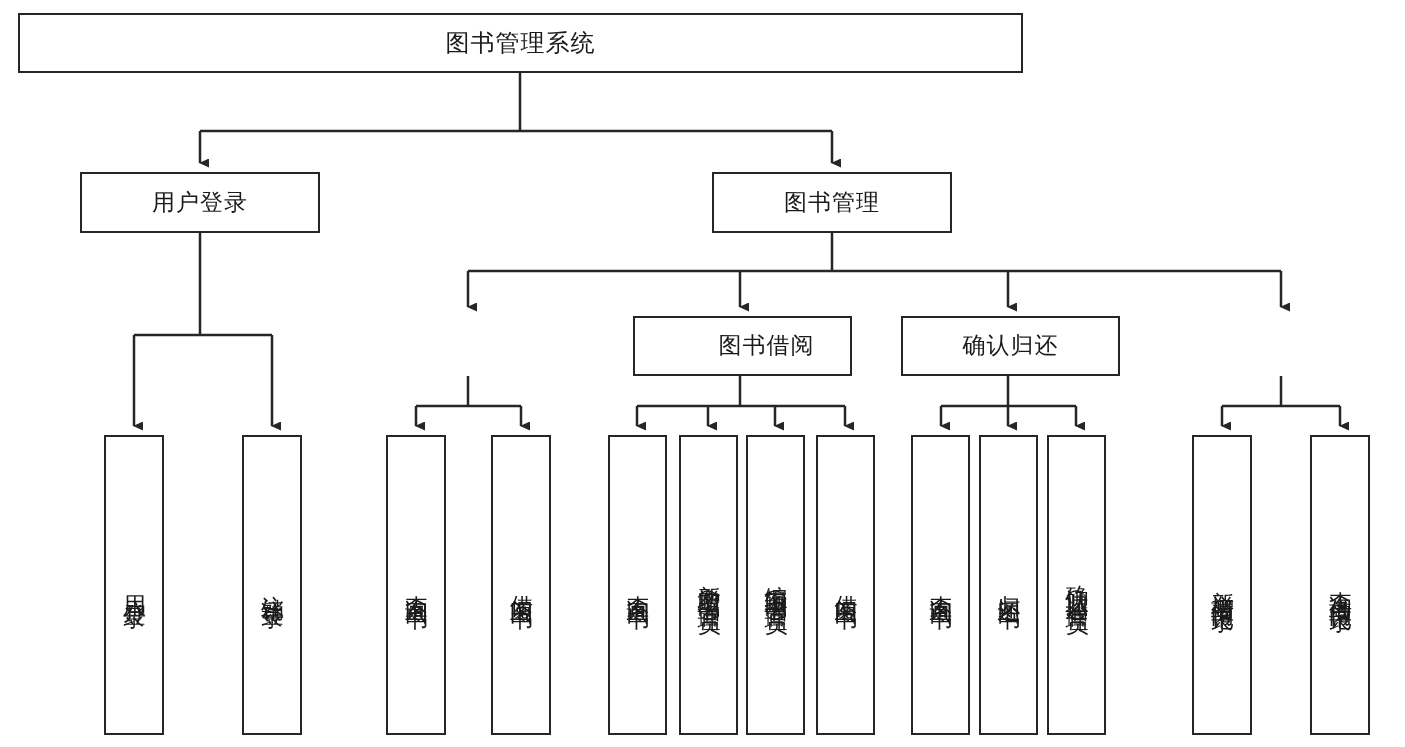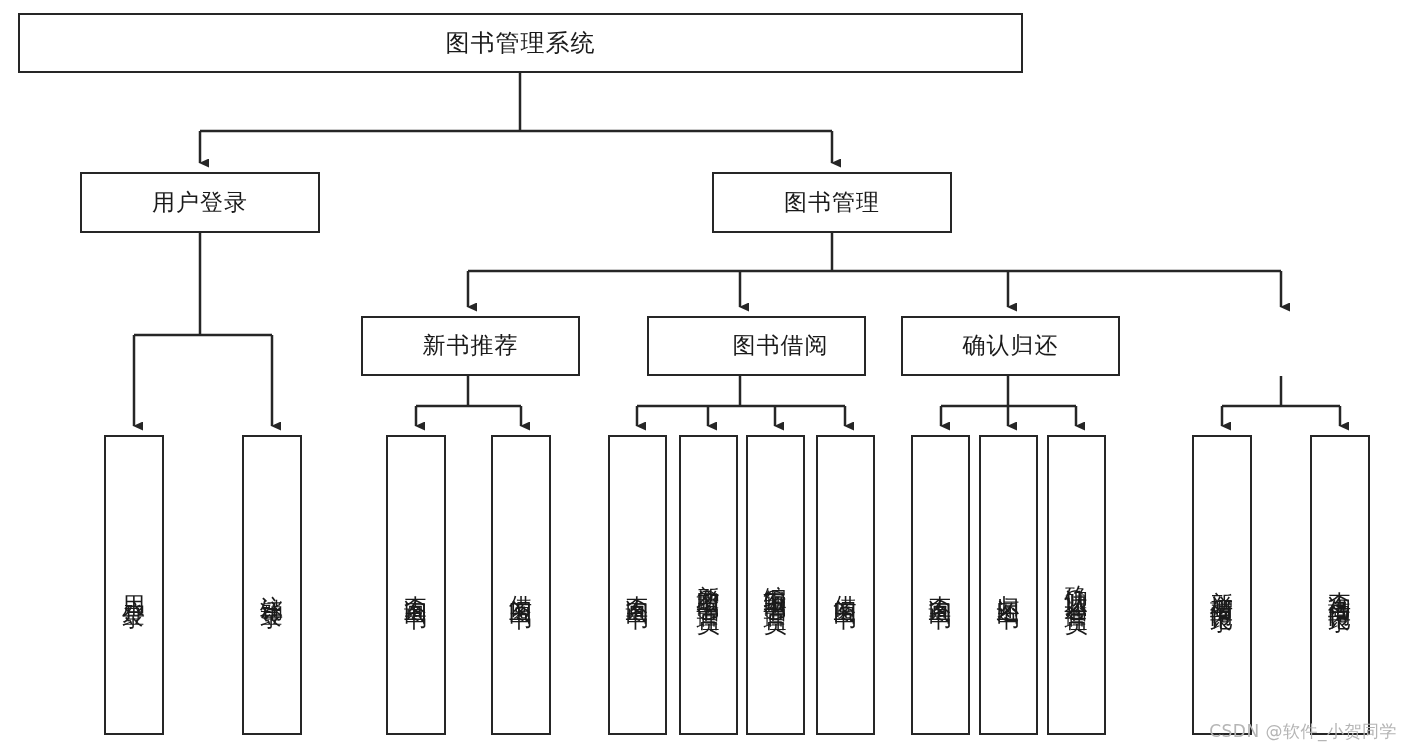--- a/index.html
+++ b/index.html
@@ -28,20 +28,21 @@
   .node {
     position: absolute;
     box-sizing: border-box;
     border: 2.5px solid #262626;
     background: #ffffff;
     display: flex;
     align-items: center;
     justify-content: center;
     color: #1a1a1a;
     text-align: center;
+    font-family: Liberation Serif, serif;
   }
   .node.horizontal {
     font-size: 23px;
     letter-spacing: 1px;
     line-height: 1.1;
   }
   .node.vertical {
     writing-mode: vertical-rl;
     text-orientation: upright;
     font-size: 23px;
@@ -126,24 +127,21 @@
     <span class="node-label">图书管理系统</span>
   </div>
 
   <div class="node horizontal" style="left:80px;top:172px;width:240px;height:61px;">
     <span class="node-label">用户登录</span>
   </div>
   <div class="node horizontal" style="left:712px;top:172px;width:240px;height:61px;">
     <span class="node-label">图书管理</span>
   </div>
 
-  <div class="node horizontal" style="left:361px;top:316px;width:219px;height:60px;">
-    <span class="node-label">新书推荐</span>
-  </div>
-  <div class="node horizontal" style="left:647px;top:316px;width:219px;height:60px;padding-left:48px;">
+  <div class="node horizontal" style="left:633px;top:316px;width:219px;height:60px;padding-left:48px;">
     <span class="node-label">图书借阅</span>
   </div>
   <div class="node horizontal" style="left:901px;top:316px;width:219px;height:60px;">
     <span class="node-label">确认归还</span>
   </div>
 
   <div class="node vertical" style="left:104px;top:435px;width:60px;height:300px;">
     <span class="node-label">用户登录</span>
   </div>
   <div class="node vertical" style="left:242px;top:435px;width:60px;height:300px;">
@@ -180,15 +178,14 @@
     <span class="node-label">确认归还（管理员）</span>
   </div>
 
   <div class="node vertical" style="left:1192px;top:435px;width:60px;height:300px;">
     <span class="node-label">新增借阅记录</span>
   </div>
   <div class="node vertical" style="left:1310px;top:435px;width:60px;height:300px;">
     <span class="node-label">查询借阅记录</span>
   </div>
 
-  <div id="watermark">CSDN @软件_小贺同学</div>
 
 </div>
 
 </body></html>

